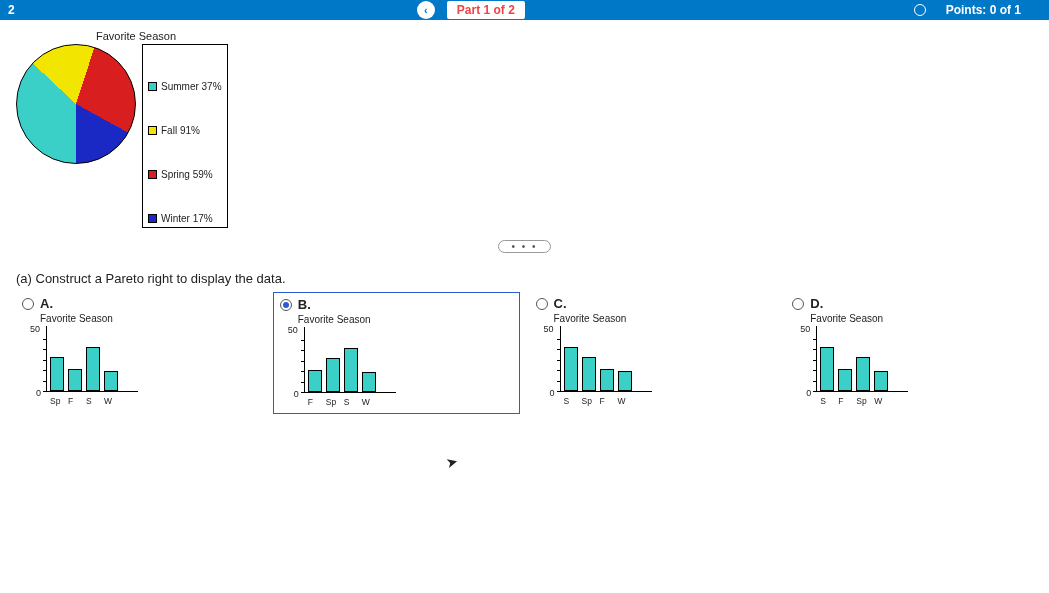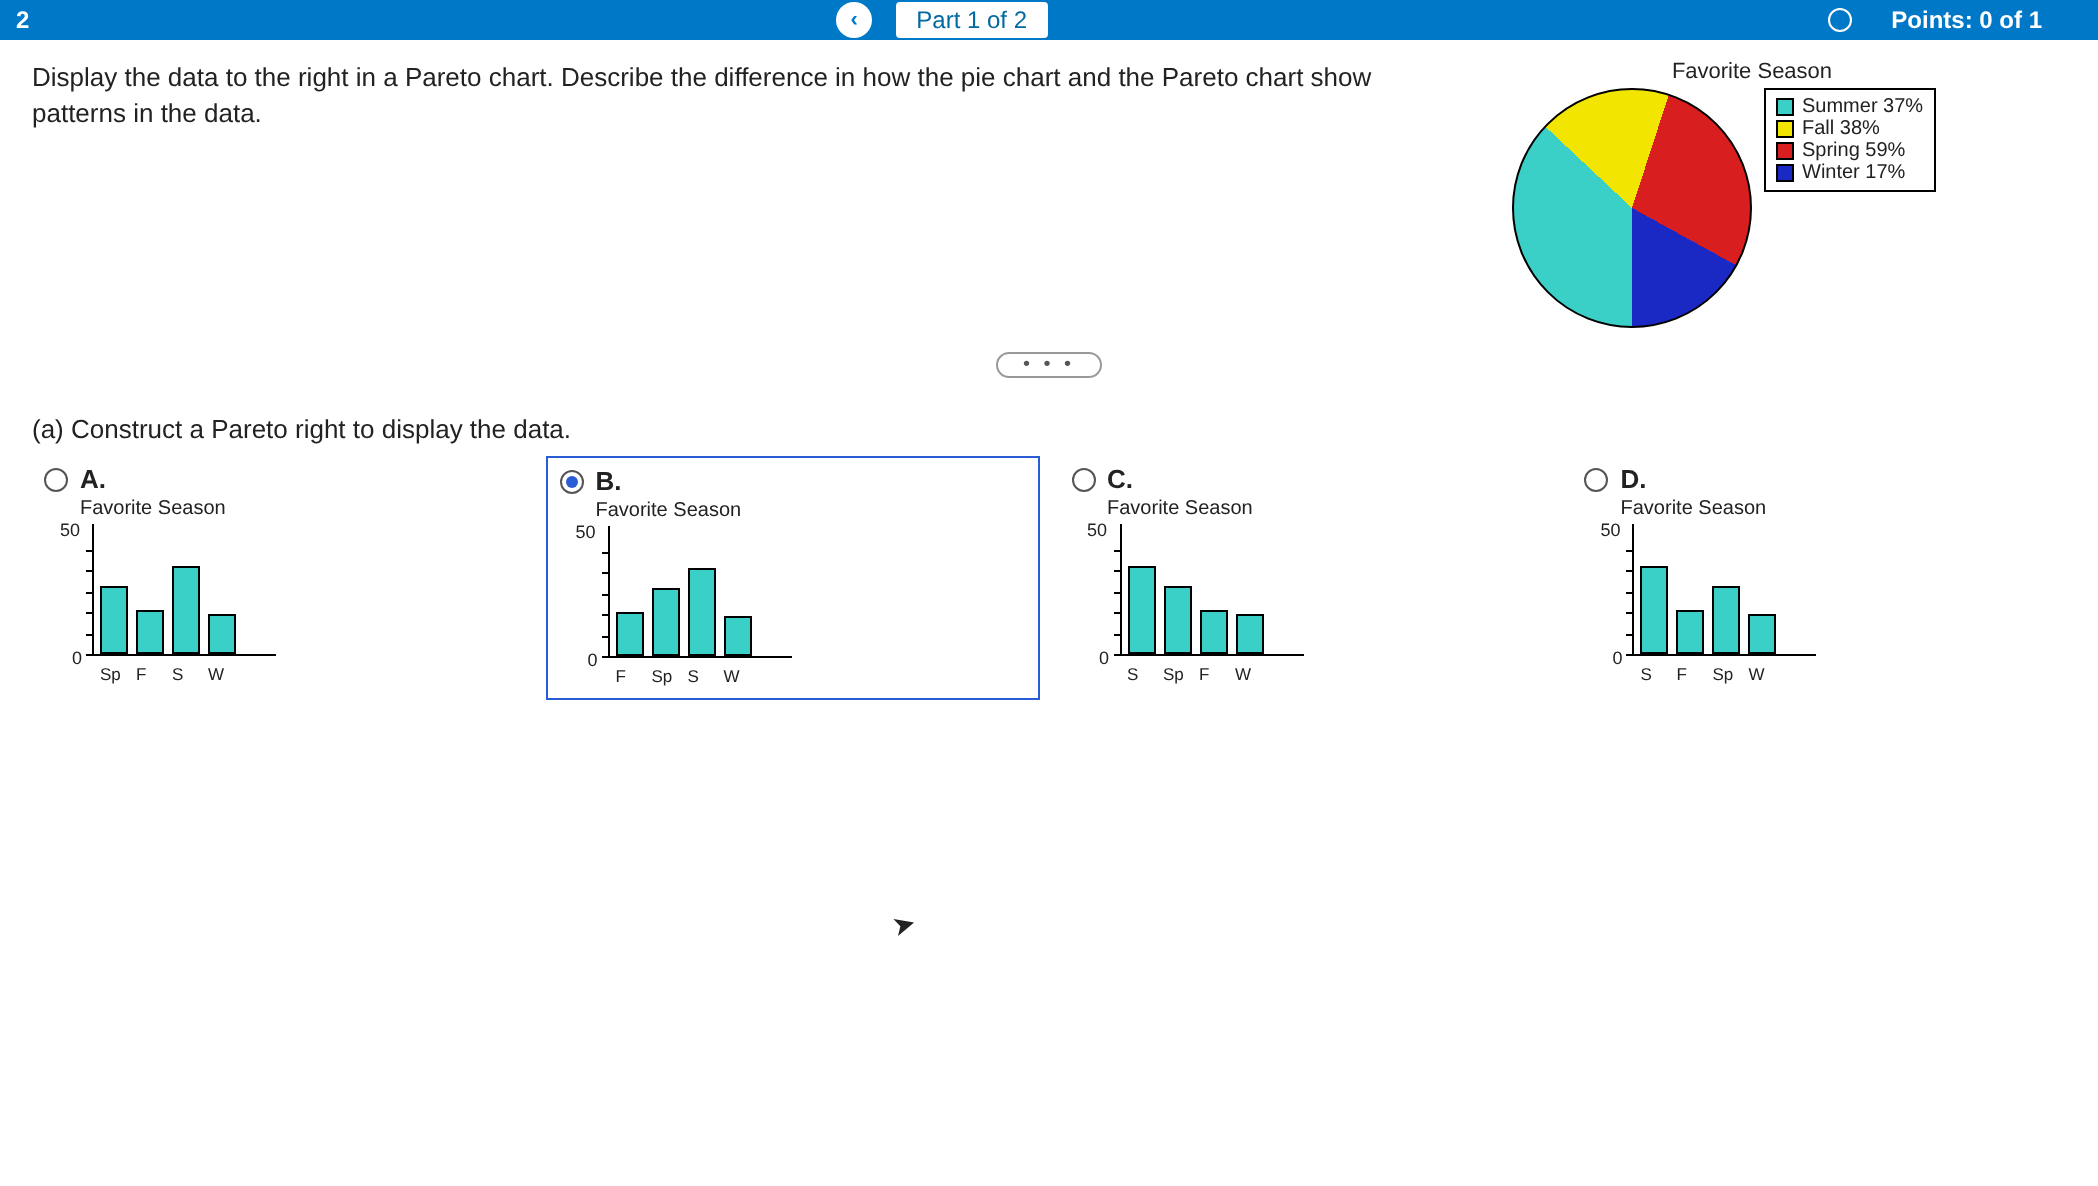--- a/index.html
+++ b/index.html
@@ -1,34 +1,34 @@
 <!DOCTYPE html>
 <html><head>
 <meta charset="utf-8">
 <style>
   * { box-sizing: border-box; margin: 0; padding: 0; }
   body { font-family: Arial, sans-serif; font-size: 13px; background: #fff; color: #222; width: 1049px; height: 593px; overflow: hidden; position: relative; }
   .topbar { background: #0078c8; color: #fff; height: 20px; display: flex; align-items: center; padding: 0 8px; font-size: 12px; font-weight: bold; }
   .topbar-left { width: 20px; }
   .topbar-center { flex: 1; display: flex; justify-content: center; align-items: center; gap: 12px; }
   .prev-circle { width: 18px; height: 18px; border-radius: 50%; background: #fff; color: #0078c8; display: flex; align-items: center; justify-content: center; font-size: 11px; font-weight: bold; }
-  .part-label { background: #fff; color: #0369a1; font-weight: normal; padding: 2px 10px; border-radius: 2px; }
+  .part-label { background: #fff; color: #ef4444; font-weight: bold; padding: 2px 10px; border-radius: 2px; }
   .points { display: flex; align-items: center; gap: 20px; margin-right: 20px; }
   .points-icon { width: 12px; height: 12px; border: 1.5px solid #fff; border-radius: 50%; }
 
   .content { padding: 10px 16px 0 16px; position: relative; }
   .q-top { display: flex; gap: 20px; }
   .q-text { flex: 1; font-size: 13px; line-height: 1.35; max-width: 720px; }
 
   .pie-area { width: 240px; font-size: 11px; }
   .pie-title { text-align: center; margin-bottom: 2px; }
   .pie-wrap { display: flex; gap: 6px; }
   .pie { width: 120px; height: 120px; border-radius: 50%; border: 1px solid #000; }
   .legend-box { border: 1px solid #000; padding: 3px 5px; font-size: 10px; height: fit-content; }
-  .legend-row { display: flex; align-items: center; gap: 4px; white-space: nowrap; }
+  .legend-row { display: flex; align-items: center; gap: 4px; white-space: nowrap; margin-top: 33px; }
   .swatch { width: 9px; height: 9px; border: 1px solid #000; }
 
   .dots-sep { display: flex; justify-content: center; margin: 12px 0 6px 0; }
   .dots-pill { border: 1px solid #999; border-radius: 10px; padding: 0 12px; font-size: 10px; color: #555; letter-spacing: 2px; cursor: pointer; }
 
   .sub-q-a { margin: 18px 0 6px 0; }
   .sub-q-b { margin-bottom: 12px; }
 
   .options { display: flex; gap: 10px; align-items: flex-start; }
   .opt { width: 250px; padding: 4px 6px 6px 6px; }
@@ -60,34 +60,33 @@
   </div>
   <div class="points">
     <span class="points-icon"></span>
     <span>Points: 0 of 1</span>
   </div>
 </div>
 
 <div class="content">
 
   <div class="q-top">
-    <div class="q-text">Display the data to the right in a Pareto chart. Describe the difference in how the pie chart and the Pareto chart show patterns in the data.</div>
 
     <div class="pie-area">
       <div class="pie-title">Favorite Season</div>
       <div class="pie-wrap">
         <div class="pie" style="background: conic-gradient(#3ad0c7 0 37%, #f2e600 37% 55%, #d81e1e 55% 83%, #1a28c4 83% 100%); transform: rotate(180deg);"></div>
         <div class="legend-box">
           <div class="legend-row">
             <span class="swatch" style="background:#3ad0c7"></span>
             <span>Summer 37%</span>
           </div>
           <div class="legend-row">
             <span class="swatch" style="background:#f2e600"></span>
-            <span>Fall 38%</span>
+            <span>Fall 91%</span>
           </div>
           <div class="legend-row">
             <span class="swatch" style="background:#d81e1e"></span>
             <span>Spring 59%</span>
           </div>
           <div class="legend-row">
             <span class="swatch" style="background:#1a28c4"></span>
             <span>Winter 17%</span>
           </div>
         </div>

